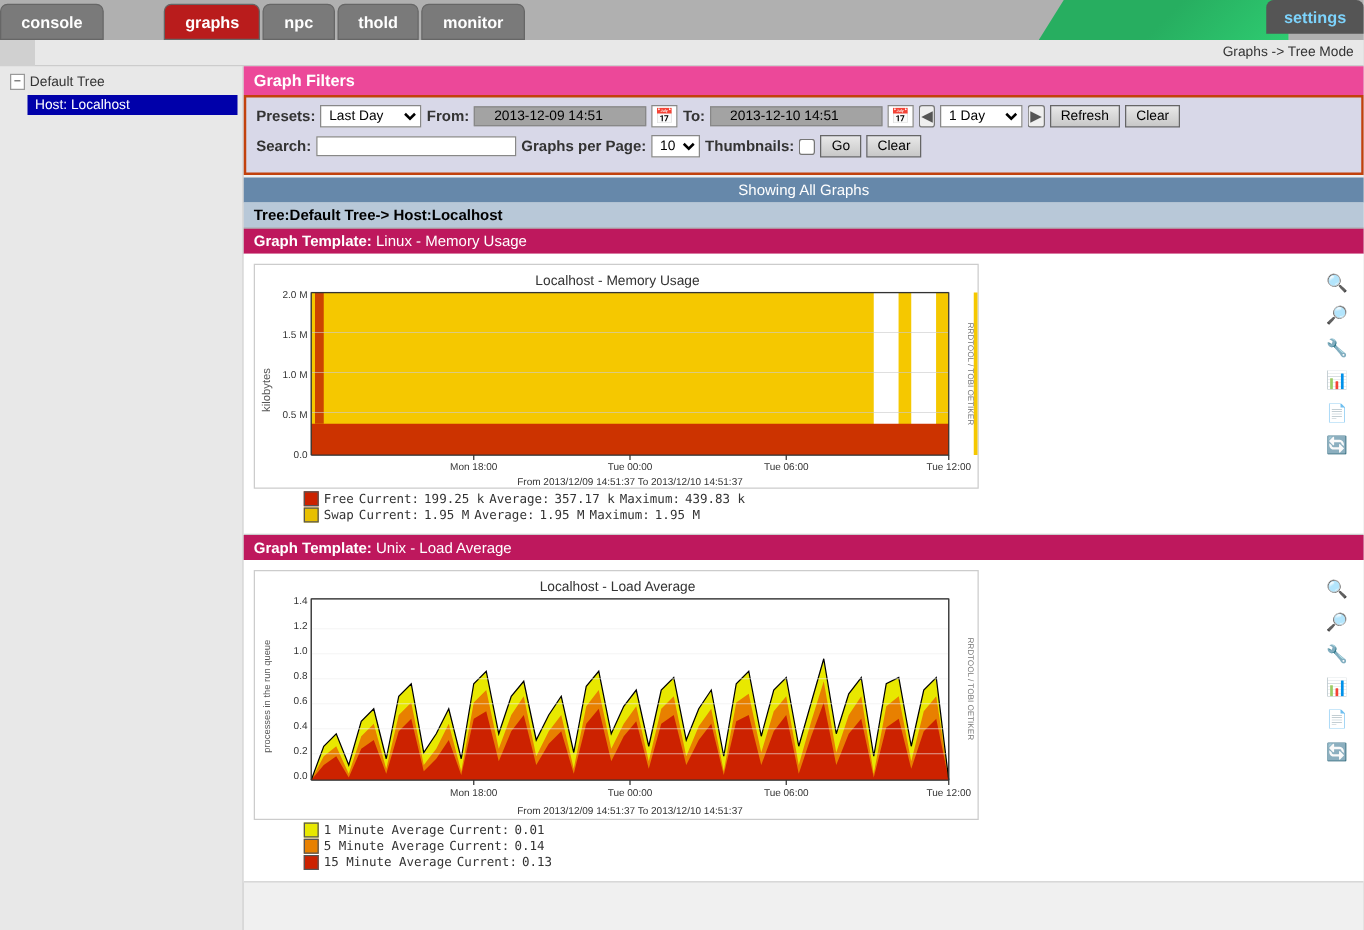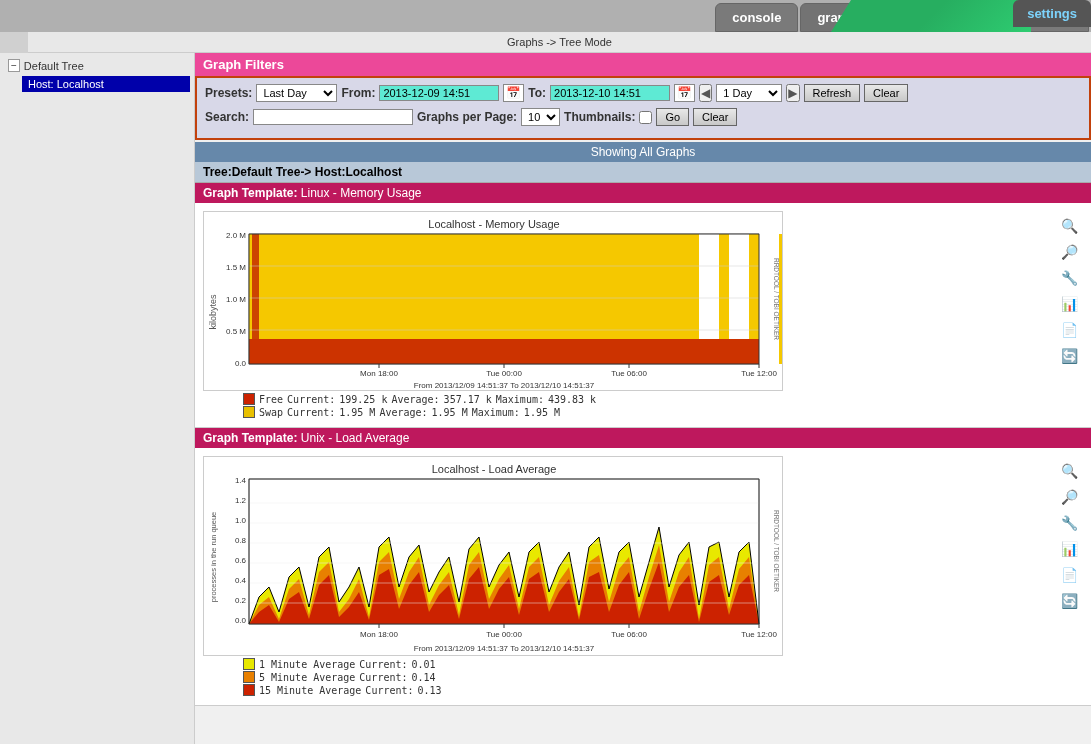--- a/index.html
+++ b/index.html
@@ -1,28 +1,28 @@
 <!DOCTYPE html>
 <html><head>
   <meta charset="utf-8">
   <style>
     * { margin: 0; padding: 0; box-sizing: border-box; }
     body { font-family: Arial, Helvetica, sans-serif; font-size: 12px; background: #d0d0d0; width: 1091px; min-height: 744px; }
 
     
-    .top-nav { display: flex; align-items: flex-end; background: #b0b0b0; padding: 0 0 0 0; height: 32px; position: relative; justify-content: flex-end; }
+    .top-nav { display: flex; align-items: flex-end; background: #b0b0b0; padding: 0 0 0 0; height: 32px; position: relative; }
     .top-nav .nav-tab { padding: 6px 16px; border-radius: 6px 6px 0 0; cursor: pointer; font-size: 13px; font-weight: bold; color: #fff; background: #888; border: 1px solid #666; margin-right: 2px; }
     .top-nav .nav-tab.active { background: #c0392b; color: #fff; }
-    .top-nav .nav-tab.graphs-tab { background: #737373; }
+    .top-nav .nav-tab.graphs-tab { background: #b91c1c; margin-left: 46px; }
     .top-nav .nav-tab:not(.active):not(.graphs-tab) { background: #7a7a7a; }
     .top-nav .settings-tab { position: absolute; right: 0; top: 0; background: #555; padding: 6px 14px; border-radius: 6px 6px 0 0; color: #7dd3fc; font-weight: bold; font-size: 13px; }
     .top-nav .top-accent { position: absolute; right: 60px; top: 0; width: 200px; height: 32px; background: linear-gradient(135deg, #27ae60 50%, #2ecc71 100%); border-radius: 0; clip-path: polygon(20px 0, 100% 0, 100% 100%, 0 100%); }
 
     
-    .breadcrumb-bar { background: #e8e8e8; border-bottom: 1px solid #ccc; padding: 4px 8px; font-size: 11px; color: #333; display: flex; justify-content: center; align-items: center; margin-left: 28px; }
+    .breadcrumb-bar { background: #e8e8e8; border-bottom: 1px solid #ccc; padding: 4px 8px; font-size: 11px; color: #333; display: flex; justify-content: flex-end; align-items: center; margin-left: 28px; }
     .breadcrumb-bar .right-link { color: #0000cc; font-size: 11px; }
 
     
     .main-layout { display: flex; background: #d0d0d0; }
 
     
     .sidebar { width: 195px; min-width: 195px; background: #e8e8e8; border-right: 1px solid #ccc; padding: 4px; min-height: 710px; }
     .sidebar-tree-header { font-size: 11px; color: #333; padding: 2px 4px; display: flex; align-items: center; gap: 4px; cursor: pointer; }
     .sidebar-tree-header .minus-icon { color: #333; font-size: 10px; border: 1px solid #999; padding: 0 2px; background: #fff; }
     .sidebar-host-item { margin-left: 18px; margin-top: 2px; background: #0000aa; color: #fff; padding: 2px 6px; font-size: 11px; cursor: pointer; }
@@ -30,21 +30,21 @@
     
     .content-area { flex: 1; background: #f0f0f0; }
 
     
     .graph-filters-header { background: #ec4899; color: #fff; font-size: 13px; font-weight: bold; padding: 4px 8px; }
     .graph-filters-body { background: #d8d8e8; border: 2px solid #c2410c; padding: 6px 8px; }
 
     .filter-row { display: flex; align-items: center; gap: 4px; margin-bottom: 6px; flex-wrap: wrap; }
     .filter-label { font-size: 12px; font-weight: bold; color: #333; }
     .filter-select { font-size: 11px; padding: 1px 2px; border: 1px solid #888; background: #fff; }
-    .filter-input { font-size: 11px; padding: 1px 3px; border: 1px solid #888; background: #5eead4; width: 120px; }
+    .filter-input { font-size: 11px; padding: 1px 15px; border: 1px solid #888; background: #a3a3a3; width: 138px; }
     .filter-input-search { font-size: 11px; padding: 1px 3px; border: 1px solid #888; background: #fff; width: 160px; }
     .filter-btn { font-size: 11px; padding: 2px 8px; border: 1px solid #666; background: linear-gradient(to bottom, #e8e8e8, #c8c8c8); cursor: pointer; }
     .filter-cal-icon { font-size: 12px; cursor: pointer; border: 1px solid #888; padding: 1px 2px; background: #fff; }
     .filter-arrow { font-size: 12px; color: #555; cursor: pointer; }
 
     
     .showing-bar { background: #6688aa; color: #fff; text-align: center; padding: 3px; font-size: 12px; margin-top: 2px; }
 
     
     .tree-host-header { background: #b8c8d8; color: #000; padding: 3px 8px; font-size: 12px; border-bottom: 1px solid #aaa; }

